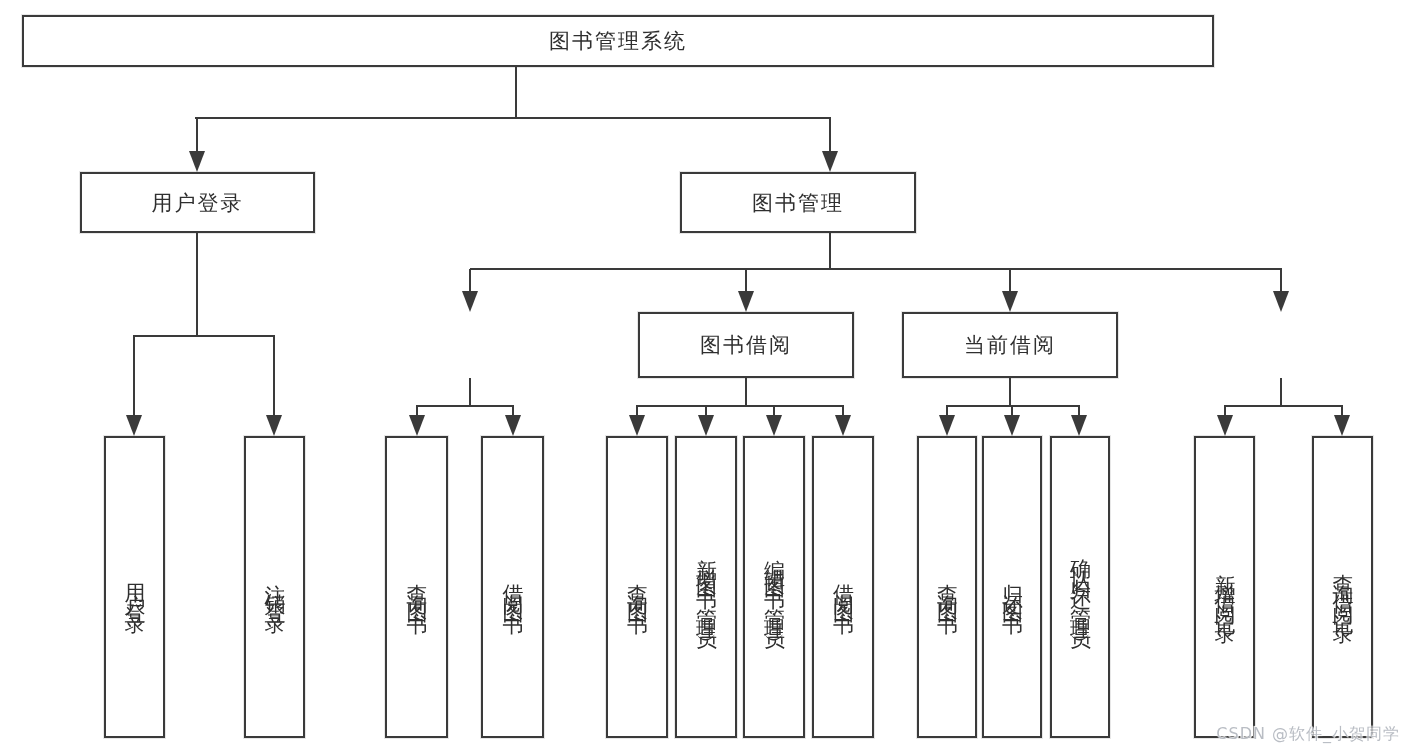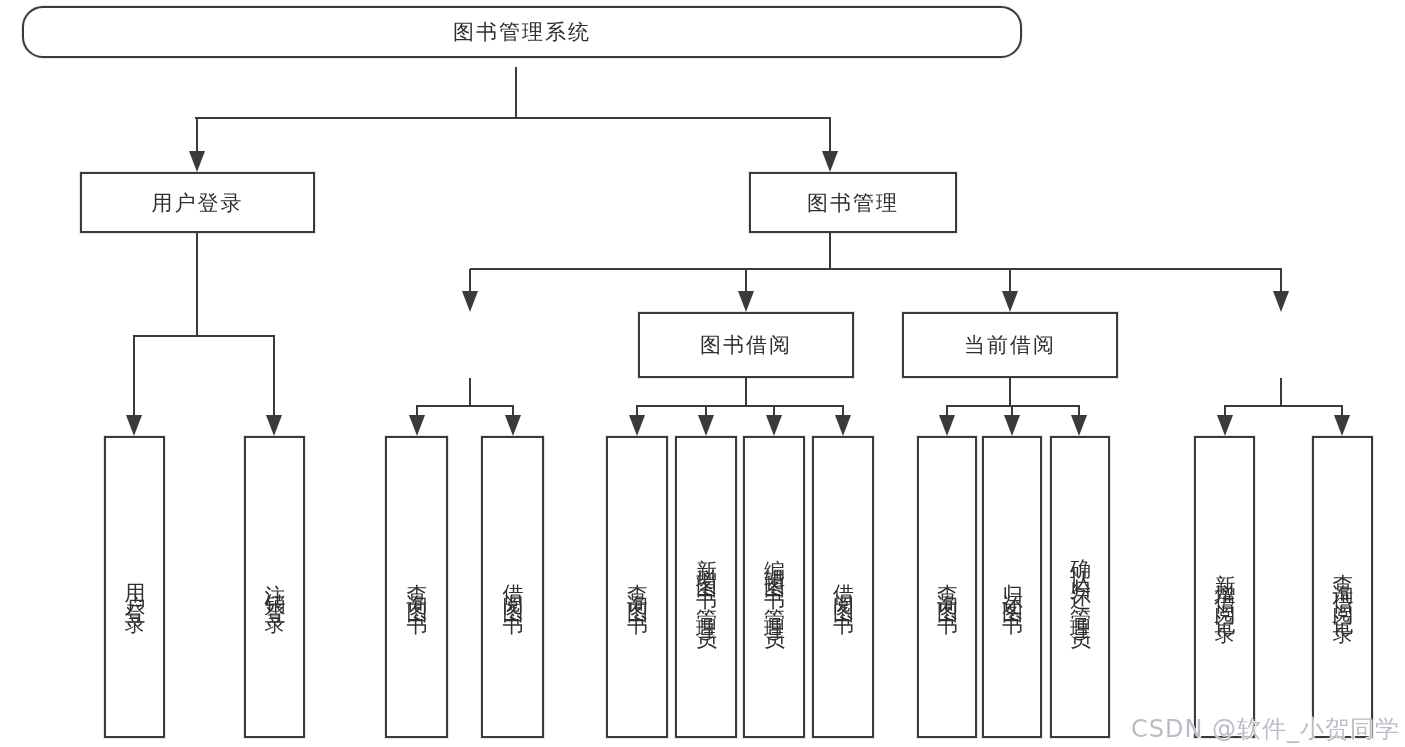--- a/index.html
+++ b/index.html
@@ -38,43 +38,43 @@
   .hline{position:absolute;height:2px;background:var(--line);}
   .arrow{
     position:absolute;width:0;height:0;
     border-left:8px solid transparent;
     border-right:8px solid transparent;
     border-top:21px solid var(--line);
   }
   .watermark{
     position:absolute;
     right:5px;bottom:2px;
-    font-size:24px;
+    font-size:16px;
     color:var(--wm);
     letter-spacing:1px;
     text-shadow:1px 1px 1px #ffffff,-1px -1px 1px #ffffff;
     white-space:nowrap;
   }
 </style>
 </head>
 <body>
 
 <div class="canvas">
 
-  <div class="box" style="left:22px;top:6px;width:1000px;height:52px;border-radius:21px;">图书管理系统</div>
+  <div class="box" style="left:22px;top:15px;width:1192px;height:52px;">图书管理系统</div>
 
   <div class="vline" style="left:515px;top:67px;height:51px;"></div>
   <div class="hline" style="left:195px;top:117px;width:636px;"></div>
   <div class="vline" style="left:196px;top:118px;height:33px;"></div>
   <div class="vline" style="left:829px;top:118px;height:33px;"></div>
   <div class="arrow" style="left:189px;top:151px;"></div>
   <div class="arrow" style="left:822px;top:151px;"></div>
 
   <div class="box" style="left:80px;top:172px;width:235px;height:61px;">用户登录</div>
-  <div class="box" style="left:749px;top:172px;width:208px;height:61px;">图书管理</div>
+  <div class="box" style="left:680px;top:172px;width:236px;height:61px;">图书管理</div>
 
   <div class="vline" style="left:829px;top:233px;height:36px;"></div>
   <div class="hline" style="left:470px;top:268px;width:812px;"></div>
   <div class="vline" style="left:469px;top:269px;height:22px;"></div>
   <div class="vline" style="left:745px;top:269px;height:22px;"></div>
   <div class="vline" style="left:1009px;top:269px;height:22px;"></div>
   <div class="vline" style="left:1280px;top:269px;height:22px;"></div>
   <div class="arrow" style="left:462px;top:291px;"></div>
   <div class="arrow" style="left:738px;top:291px;"></div>
   <div class="arrow" style="left:1002px;top:291px;"></div>

